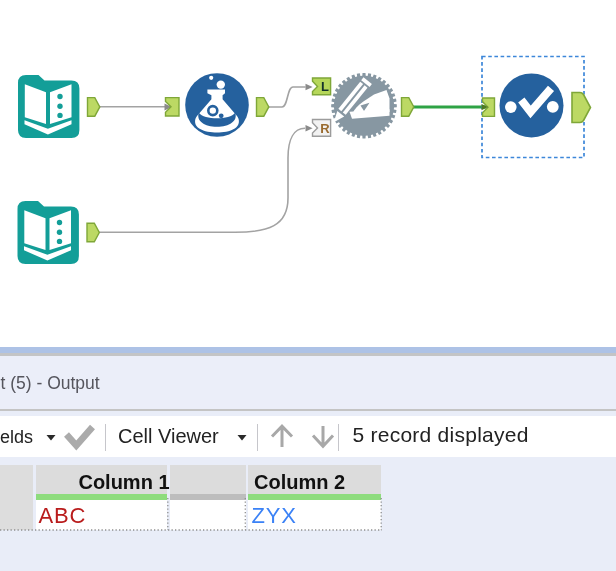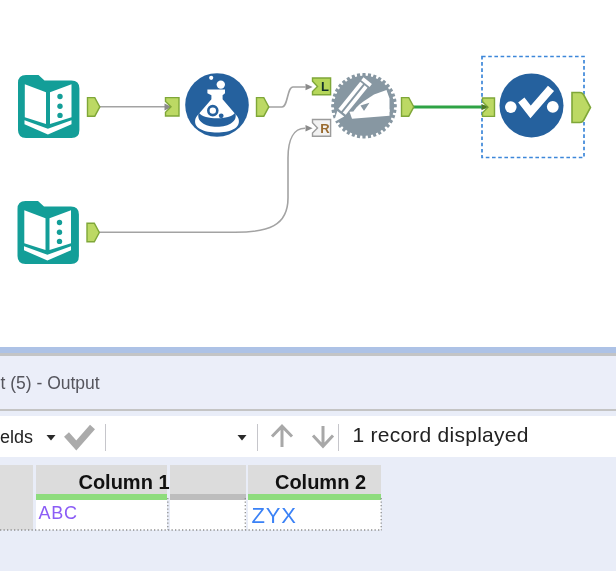--- a/index.html
+++ b/index.html
@@ -101,44 +101,45 @@
 <div class="abs" style="left:0;top:457px;width:616px;height:114px;background:#e9edf8;"></div>
 
 <div class="abs" id="tb-elds" style="left:0;top:427px;font-size:18px;color:#222;">elds</div>
 <svg class="abs" style="left:46px;top:434px" width="11" height="8">
       <path d="M0.5,1 L9.5,1 L5,6.5 Z" fill="#2a2a2a"></path>
     </svg>
 <svg class="abs" style="left:62px;top:421px" width="35" height="32">
       <path d="M4.5,13.5 L14.3,24.5 L30.5,6" stroke="#ababab" stroke-width="6.6" fill="none"></path>
     </svg>
 <div class="abs" style="left:104.5px;top:424px;width:1.5px;height:27px;background:#c6c6cb;"></div>
+<div class="abs" id="tb-cv" style="left:118px;top:425px;font-size:20px;color:#222;">Cell Viewer</div>
 <svg class="abs" style="left:237px;top:434px" width="11" height="8">
       <path d="M0.5,1 L9.5,1 L5,6.5 Z" fill="#2a2a2a"></path>
     </svg>
 <div class="abs" style="left:256.5px;top:424px;width:1.5px;height:27px;background:#c6c6cb;"></div>
 <svg class="abs" style="left:270px;top:424px" width="66" height="26">
   <path d="M12,23 L12,3 M2,12.5 L12,2.2 L22,12.5" stroke="#a8a8a8" stroke-width="3" fill="none"></path>
   <path d="M53,2 L53,22 M43,11.5 L53,22.3 L63,11.5" stroke="#a8a8a8" stroke-width="3" fill="none"></path>
 </svg>
 <div class="abs" style="left:337.5px;top:424px;width:1.5px;height:27px;background:#c6c6cb;"></div>
-<div class="abs" id="tb-rec" style="left:352.5px;top:423px;font-size:21px;letter-spacing:0.25px;color:#222;">1 record displayed</div>
+<div class="abs" id="tb-rec" style="left:352.5px;top:423px;font-size:21px;letter-spacing:0.25px;color:#222;">5 record displayed</div>
 
 <div class="abs" style="left:0;top:465px;width:33px;height:65px;background:#dddddd;"></div>
 <div class="abs" style="left:35.5px;top:465px;width:131.5px;height:29px;background:#dcdcdc;"></div>
 <div class="abs" style="left:35.5px;top:494px;width:131.5px;height:5.5px;background:#8edc7d;"></div>
 <div class="abs" style="left:169.5px;top:465px;width:76px;height:29px;background:#dcdcdc;"></div>
 <div class="abs" style="left:169.5px;top:494px;width:76px;height:5.5px;background:#bdbdbd;"></div>
 <div class="abs" style="left:248px;top:465px;width:132.5px;height:29px;background:#dcdcdc;"></div>
 <div class="abs" style="left:248px;top:494px;width:132.5px;height:5.5px;background:#8edc7d;"></div>
 <div class="abs" id="hdr1" style="left:35.5px;top:470.5px;width:133px;text-align:center;font-size:20px;font-weight:bold;color:#111;margin-left:22px;">Column&nbsp;1</div>
-<div class="abs" id="hdr2" style="left:254px;top:470.5px;width:133px;text-align:center;font-size:20px;font-weight:bold;color:#111;">Column&nbsp;2</div>
+<div class="abs" id="hdr2" style="left:254px;top:470.5px;width:133px;font-size:20px;font-weight:bold;color:#111;">Column&nbsp;2</div>
 <div class="abs" style="left:35.5px;top:499.5px;width:131.5px;height:30px;background:#fff;"></div>
 <div class="abs" style="left:169.5px;top:499.5px;width:76px;height:30px;background:#fff;"></div>
 <div class="abs" style="left:248px;top:499.5px;width:132.5px;height:30px;background:#fff;"></div>
-<div class="abs" id="dataA" style="left:38.5px;top:503px;font-size:18px;letter-spacing:0.8px;color:#8b5cf6;">ABC</div>
+<div class="abs" id="dataA" style="left:38.5px;top:503px;font-size:22px;letter-spacing:0.8px;color:#b91c1c;">ABC</div>
 <div class="abs" id="dataZ" style="left:251.5px;top:503px;font-size:22px;letter-spacing:0.8px;color:#3b82f6;">ZYX</div>
 <svg class="abs" style="left:0;top:497px" width="420" height="36">
   <line x1="167.8" y1="1" x2="167.8" y2="33" stroke="#8f8f8f" stroke-width="1.3" stroke-dasharray="1.3,2.2"></line>
   <line x1="245.3" y1="1" x2="245.3" y2="33" stroke="#8f8f8f" stroke-width="1.3" stroke-dasharray="1.3,2.2"></line>
   <line x1="381.2" y1="1" x2="381.2" y2="33" stroke="#8f8f8f" stroke-width="1.3" stroke-dasharray="1.3,2.2"></line>
   <line x1="0" y1="33" x2="382" y2="33" stroke="#8f8f8f" stroke-width="1.3" stroke-dasharray="1.3,2.2"></line>
 </svg>
 
 </div>
 

